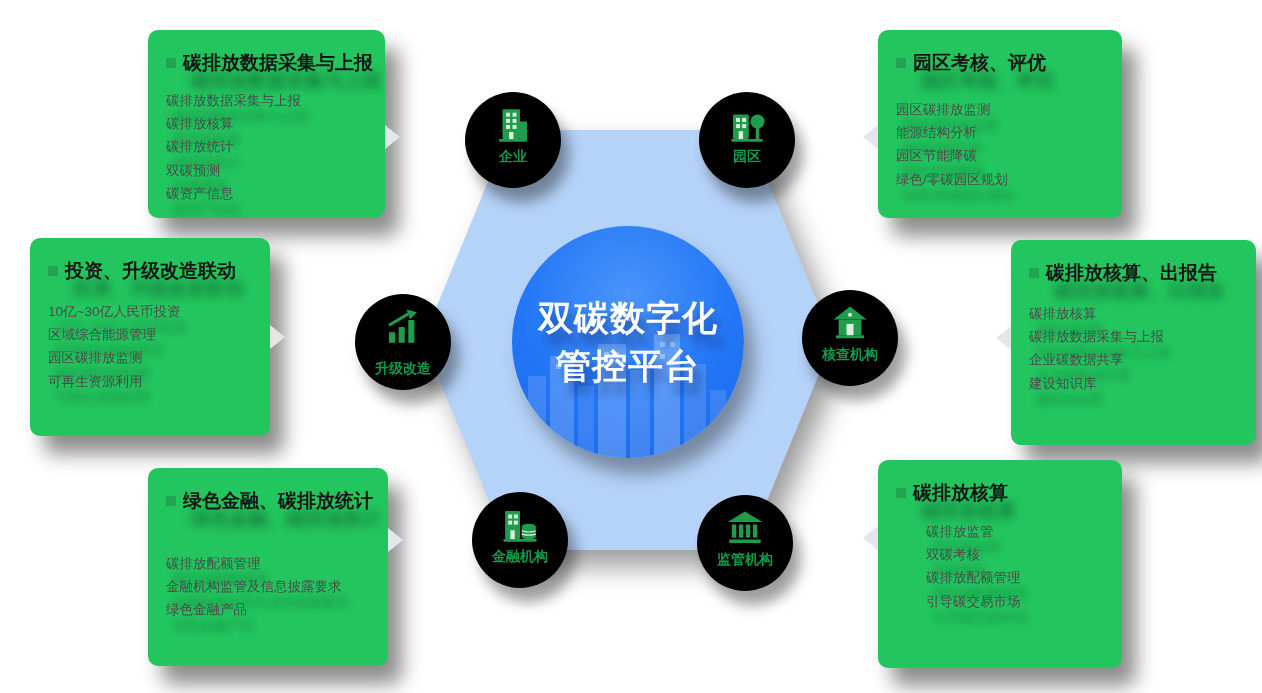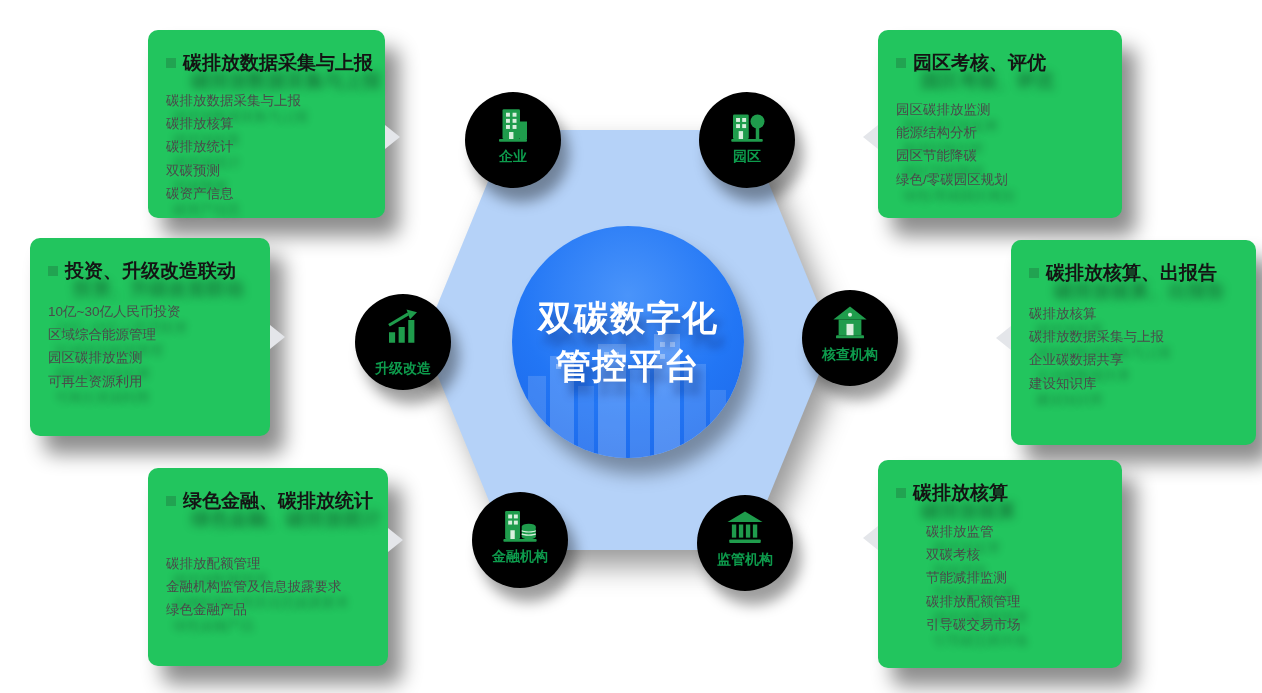--- a/index.html
+++ b/index.html
@@ -368,20 +368,19 @@
   </div>
 
   <div class="card card-6">
     <div class="card-title-row">
       <span class="bullet"></span>
       <span class="card-title">碳排放核算</span>
     </div>
     <div class="card-items">
       <div class="card-item">碳排放监管</div>
       <div class="card-item">双碳考核</div>
-      <div class="card-item">节能减排监测</div>
       <div class="card-item">碳排放配额管理</div>
       <div class="card-item">引导碳交易市场</div>
     </div>
     <span class="arrow arrow-left"></span>
   </div>
 
 </div>
 
 </body></html>

